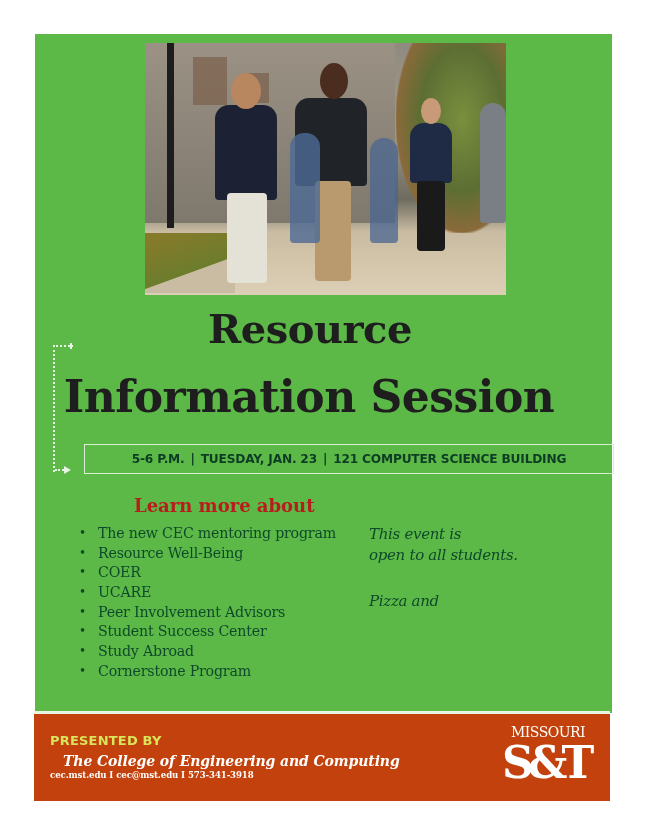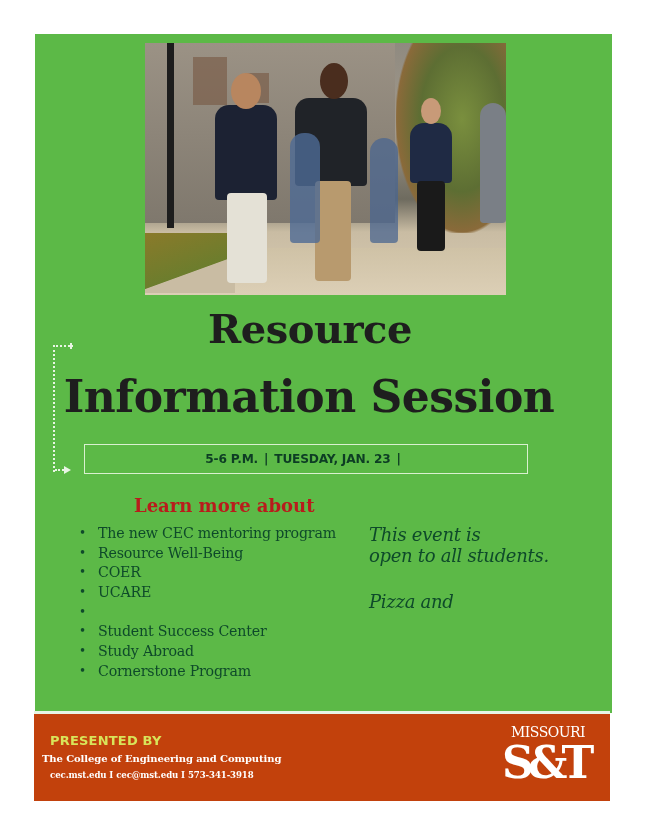--- a/index.html
+++ b/index.html
@@ -38,57 +38,57 @@
     border-left:2px dotted #e9f5e4; border-top:2px dotted #e9f5e4;
   }
   .bracket-tick { position:absolute; left:70px; top:343px; width:2px; height:6px; background:#e9f5e4; }
   .bracket-bottom { position:absolute; left:55px; top:469px; width:9px; border-top:2px dotted #e9f5e4; }
   .bracket-arrow {
     position:absolute; left:64px; top:466px; width:0; height:0;
     border-top:4px solid transparent; border-bottom:4px solid transparent; border-left:7px solid #e9f5e4;
   }
 
   .info-box {
-    position:absolute; left:84px; top:444px; width:444px; height:30px;
+    position:absolute; left:84px; top:444px; width:530px; height:30px;
     border:1.5px solid #d9f0d0; box-sizing:border-box;
     display:flex; align-items:center; justify-content:center;
     font-family:"DejaVu Sans", sans-serif; font-weight:bold; font-size:12.2px;
     color:#0d3d24; letter-spacing:-0.2px; white-space:nowrap;
   }
   .info-box .sep { margin:0 6px; }
 
   .learn-heading {
     position:absolute; left:134px; top:495px; font-family:"DejaVu Serif", serif;
     font-weight:bold; font-size:18px; color:#b91c1c;
   }
   .topic-list {
     position:absolute; left:76px; top:524px; margin:0; padding:0; list-style:none;
     font-family:"DejaVu Serif", serif; font-size:14.2px; color:#0e4a2a;
   }
   .topic-list li { height:19.7px; line-height:19.7px; position:relative; padding-left:22px; white-space:nowrap; letter-spacing:-0.2px; }
   .topic-list li .dot { position:absolute; left:3px; top:0; font-size:12px; }
 
   .side-note {
     position:absolute; left:369px; font-family:"DejaVu Serif", serif; font-style:italic;
-    font-size:18px; color:#0e4a2a; line-height:21px; letter-spacing:-0.3px;
+    font-size:15px; color:#0e4a2a; line-height:21px; letter-spacing:-0.3px;
   }
   .note-1 { top:524px; }
   .note-2 { top:591px; }
 
   .footer-rule { position:absolute; left:34px; top:711px; width:576px; height:3px; background:#e8f4e4; }
   .footer {
     position:absolute; left:34px; top:714px; width:576px; height:87px; background:#c2410c;
   }
   .presented {
     position:absolute; left:16px; top:19px; font-family:"DejaVu Sans", sans-serif; font-weight:bold;
     font-size:13px; color:#d8e45a; letter-spacing:0.2px;
   }
   .college {
-    position:absolute; left:8px; top:39px; font-family:"DejaVu Serif", serif; font-weight:bold;
-    font-size:10px; color:#ffffff; letter-spacing:-0.1px;
+    position:absolute; left:29px; top:39px; font-family:"DejaVu Serif", serif; font-weight:bold;
+    font-size:14px; color:#ffffff; letter-spacing:-0.1px;font-style:italic;
   }
   .contact {
     position:absolute; left:16px; top:56px; font-family:"DejaVu Serif", serif; font-weight:bold;
     font-size:8.6px; color:#ffffff; letter-spacing:-0.1px;
   }
   .logo { position:absolute; left:474px; top:10px; width:80px; height:70px; color:#ffffff; text-align:center; }
   .logo-top { font-family:"DejaVu Serif", serif; font-size:14px; letter-spacing:-0.5px; line-height:16px; }
   .logo-main { font-family:"DejaVu Serif", serif; font-weight:bold; font-size:44px; line-height:46px; letter-spacing:-6px; margin-left:-6px; }
 </style>
 </head>
@@ -127,30 +127,31 @@
 <div class="bracket"></div>
 <div class="bracket-tick"></div>
 <div class="bracket-bottom"></div>
 <div class="bracket-arrow"></div>
 
 <div class="info-box">
   <span>5-6 P.M.</span>
   <span class="sep">|</span>
   <span>TUESDAY, JAN. 23</span>
   <span class="sep">|</span>
+  <span>121 COMPUTER SCIENCE BUILDING</span>
 </div>
 
 <div class="learn-heading">Learn more about</div>
 
 <ul class="topic-list">
   <li><span class="dot">•</span><span>The new CEC mentoring program</span></li>
   <li><span class="dot">•</span><span>Resource Well-Being</span></li>
   <li><span class="dot">•</span><span>COER</span></li>
   <li><span class="dot">•</span><span>UCARE</span></li>
-  <li><span class="dot">•</span></li>
+  <li><span class="dot">•</span><span>Peer Involvement Advisors</span></li>
   <li><span class="dot">•</span><span>Student Success Center</span></li>
   <li><span class="dot">•</span><span>Study Abroad</span></li>
   <li><span class="dot">•</span><span>Cornerstone Program</span></li>
 </ul>
 
 <div class="side-note note-1">
   <div>This event is</div>
   <div>open to all students.</div>
 </div>
 <div class="side-note note-2">

